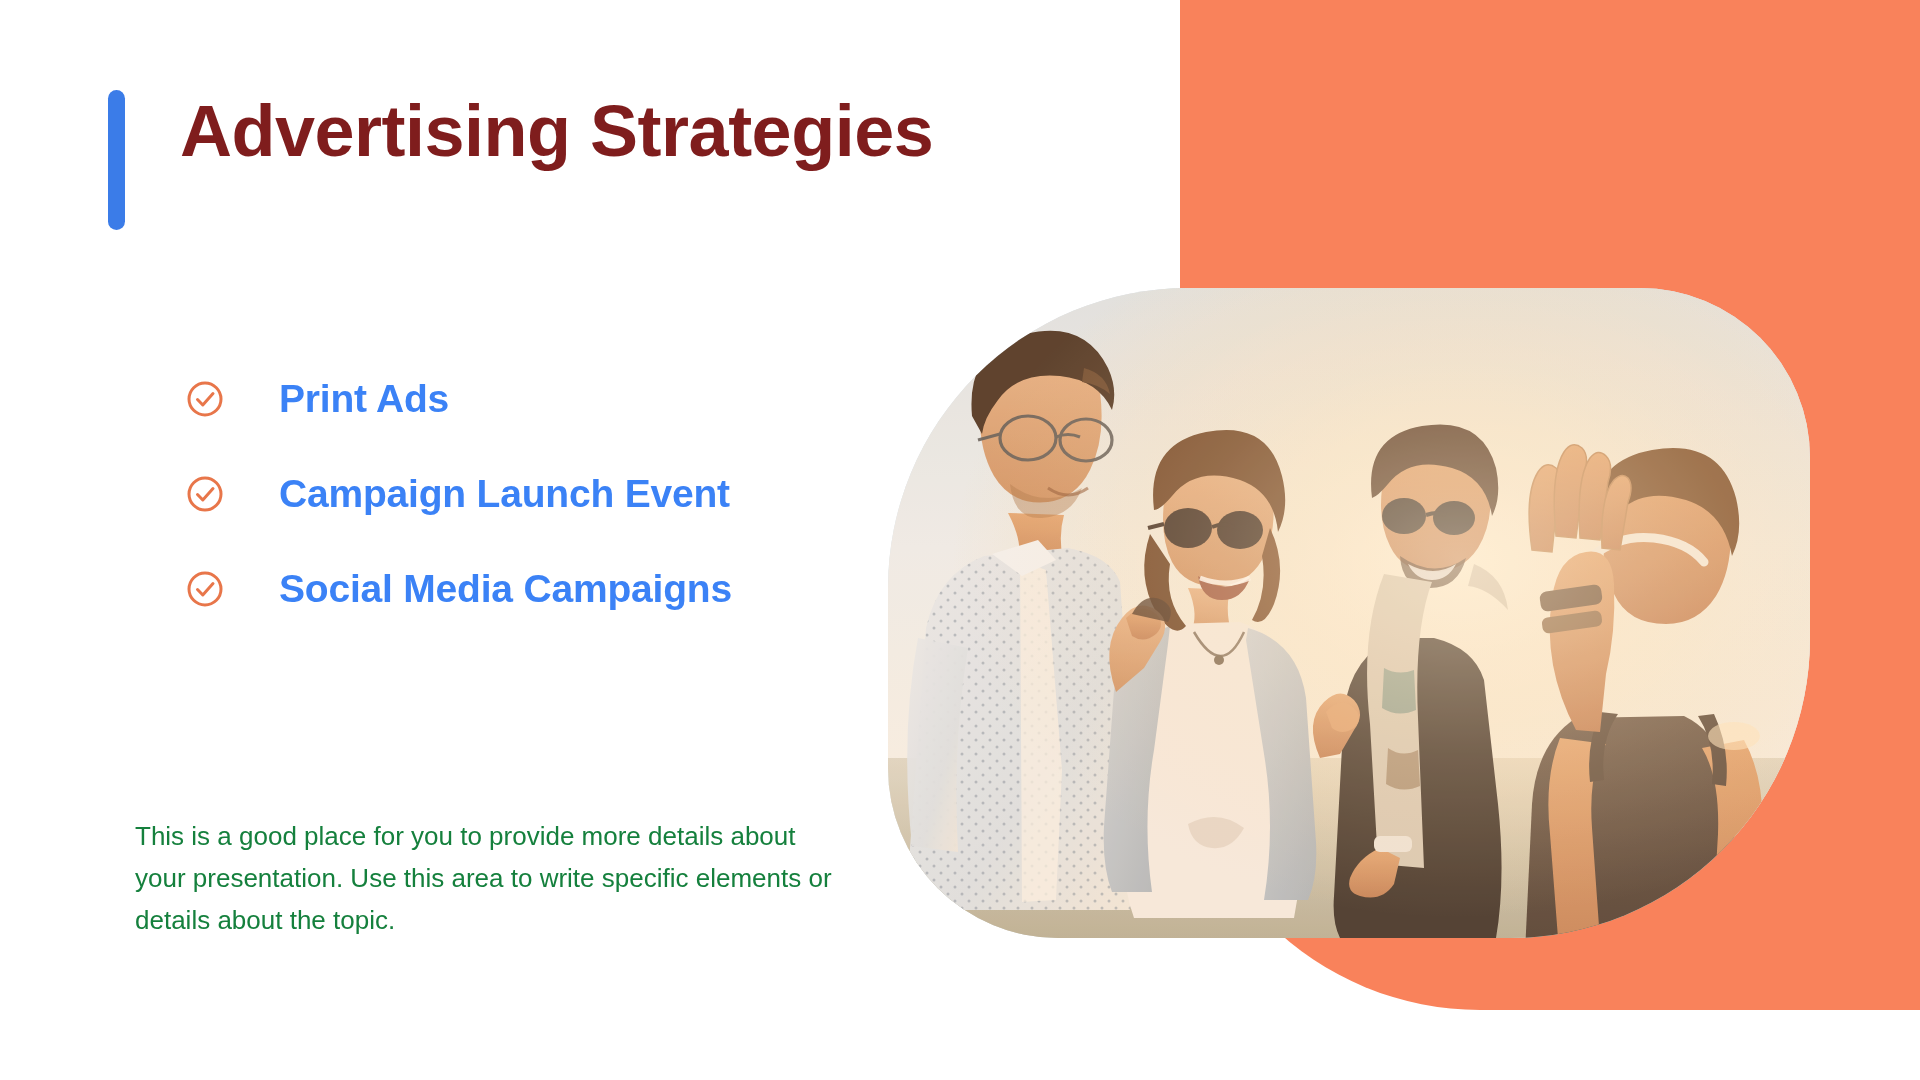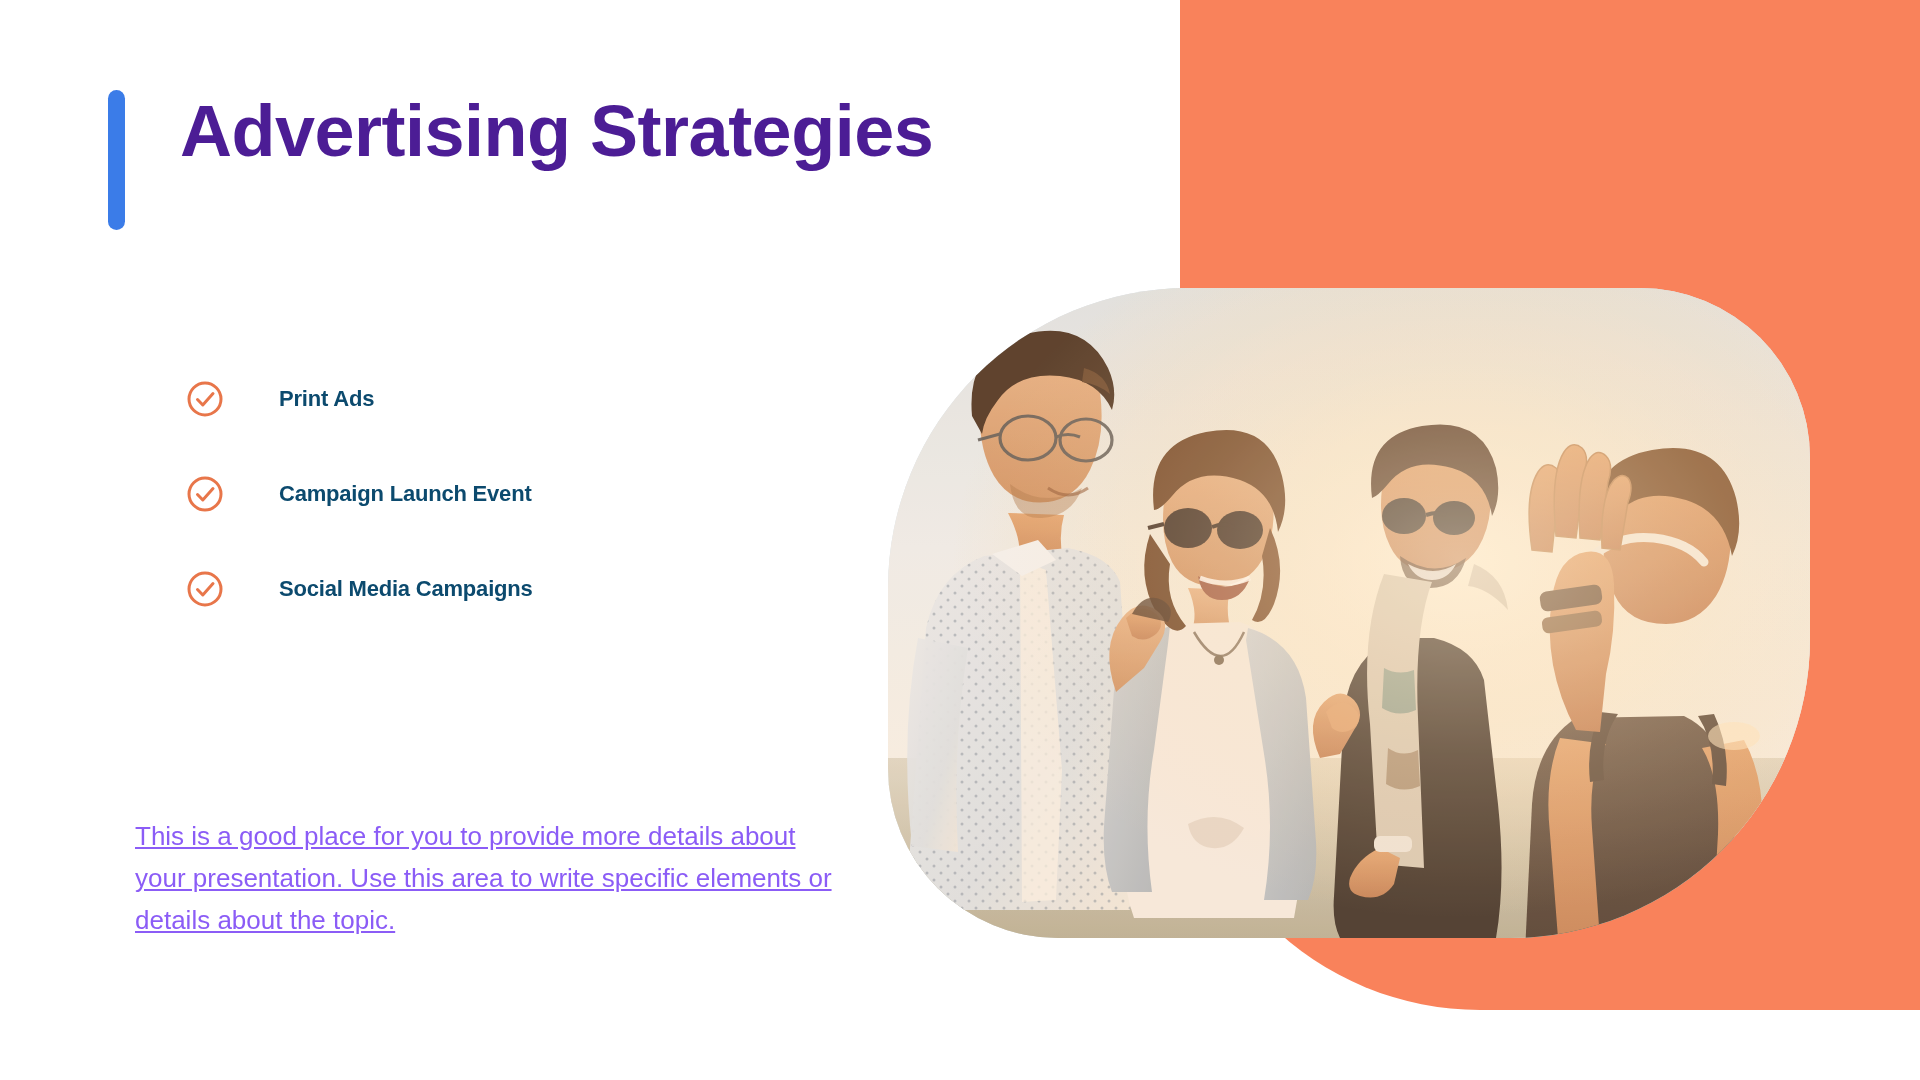--- a/index.html
+++ b/index.html
@@ -31,21 +31,21 @@
     border-radius:9px;
     z-index:4;
   }
 
   
   .page-title{
     position:absolute;
     left:180px; top:86px;
     font-size:72px;
     font-weight:bold;
-    color:#4c1d95;
+    color:#7f1d1d;
     letter-spacing:-0.5px;
     line-height:1.25;
     white-space:nowrap;
     z-index:4;
   }
 
   
   .checklist{
     position:absolute;
     left:186px; top:375px;
@@ -57,38 +57,37 @@
     height:48px;
     margin-bottom:47px;
   }
   .check-icon{
     width:38px; height:38px;
     flex:0 0 38px;
     margin-right:55px;
     display:block;
   }
   .check-label{
-    font-size:22px;
+    font-size:39px;
     font-weight:bold;
-    color:#0c4a6e;
+    color:#3b82f6;
     letter-spacing:-0.2px;
     white-space:nowrap;
   }
 
   
   .body-text{
     position:absolute;
     left:135px; top:815px;
     width:700px;
     font-size:26px;
     line-height:1.62;
-    color:#8b5cf6;
+    color:#15803d;
     font-weight:normal;
     z-index:4;
-    text-decoration:underline;
   }
 
   
   .photo-wrap{
     position:absolute;
     left:888px; top:288px;
     width:922px; height:650px;
     border-radius:300px 170px 300px 170px;
     overflow:hidden;
     z-index:3;

